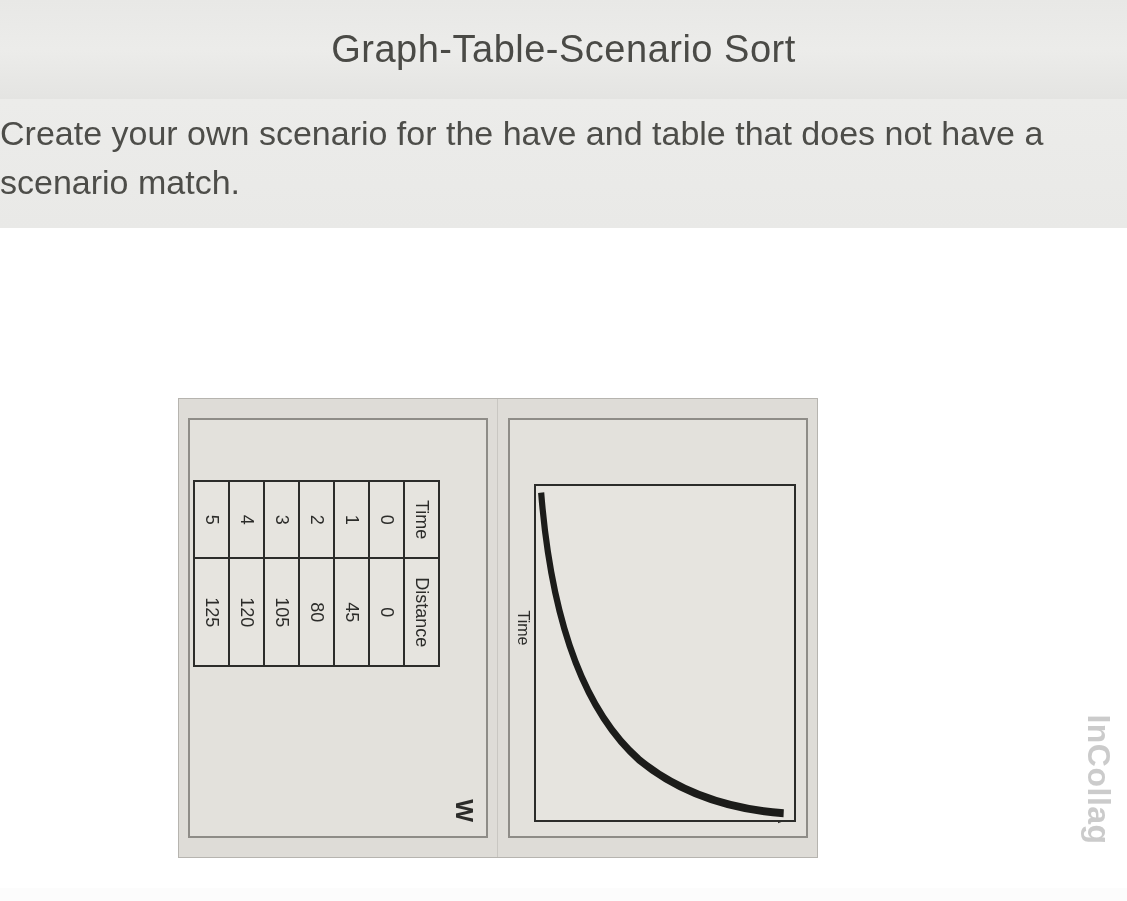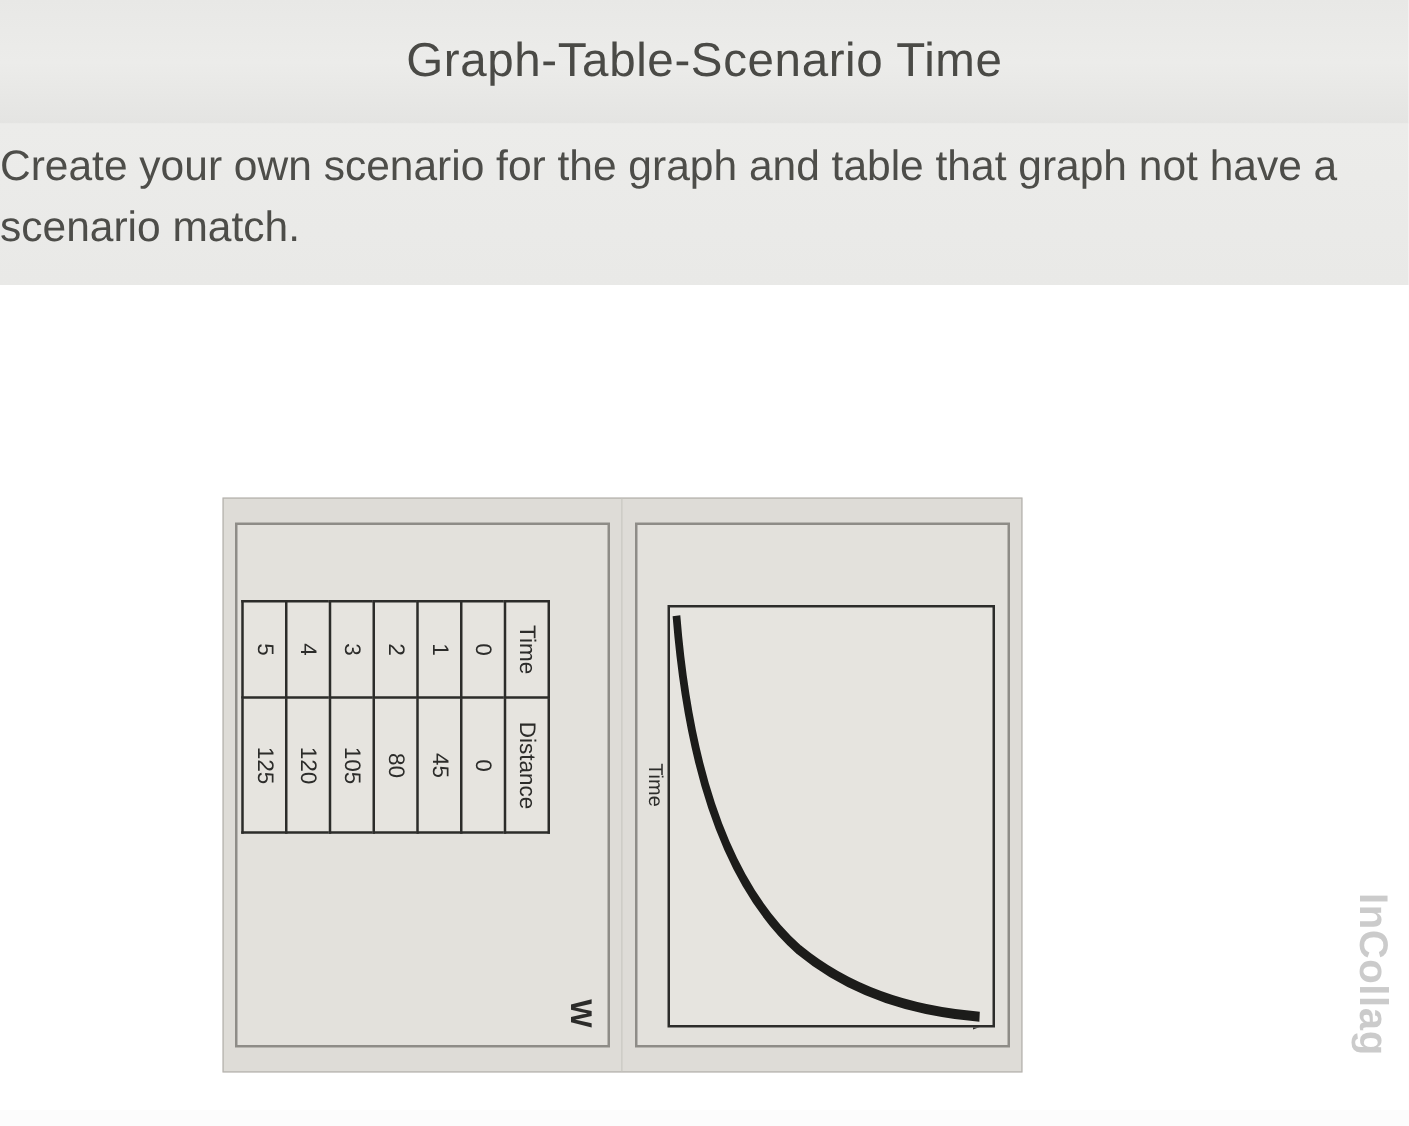--- a/index.html
+++ b/index.html
@@ -152,23 +152,23 @@
       font-weight: 600;
       color: rgba(160,160,160,0.55);
       letter-spacing: 0.5px;
       font-family: Arial, sans-serif;
     }
   </style>
 </head>
 <body>
 
 <div class="header-band">
-  <h1 class="page-title">Graph-Table-Scenario Time</h1>
+  <h1 class="page-title">Graph-Table-Scenario Sort</h1>
 </div>
-<div class="prompt-text">Create your own scenario for the graph and table that graph not have a scenario match.</div>
+<div class="prompt-text">Create your own scenario for the have and table that does not have a scenario match.</div>
 
 <div class="content-area">
 
   <div class="cards-wrap">
 
     <div class="card card-w">
       <div class="card-inner">
         <div class="card-label-w">W</div>
         <table class="tbl">
           <thead>

